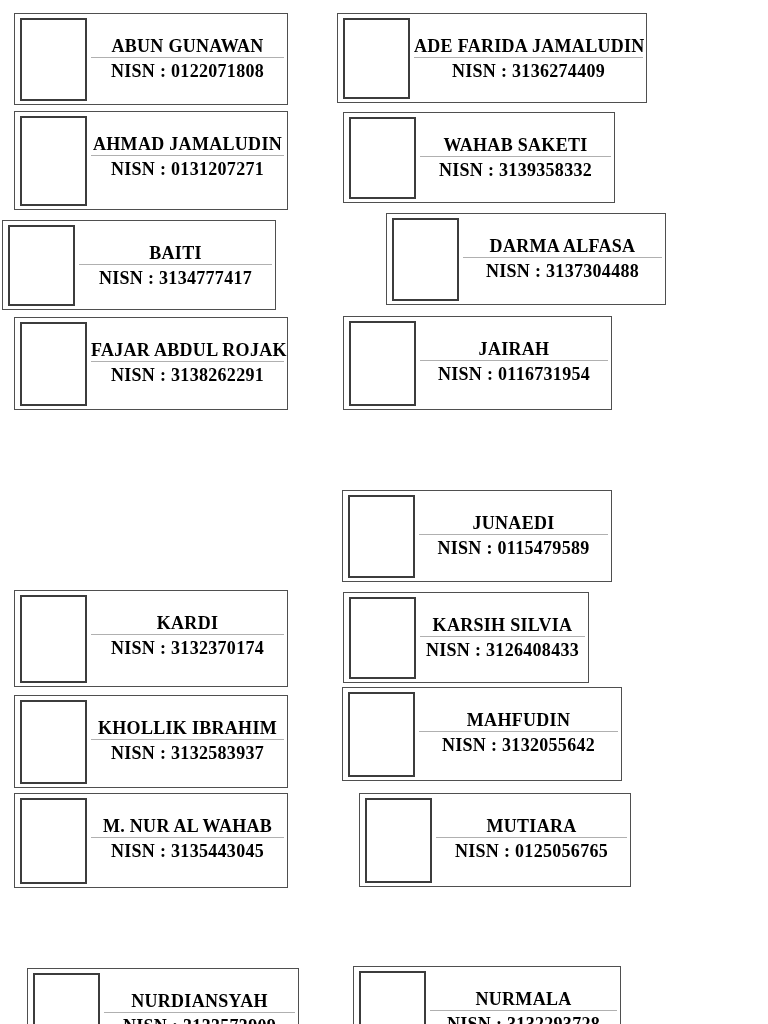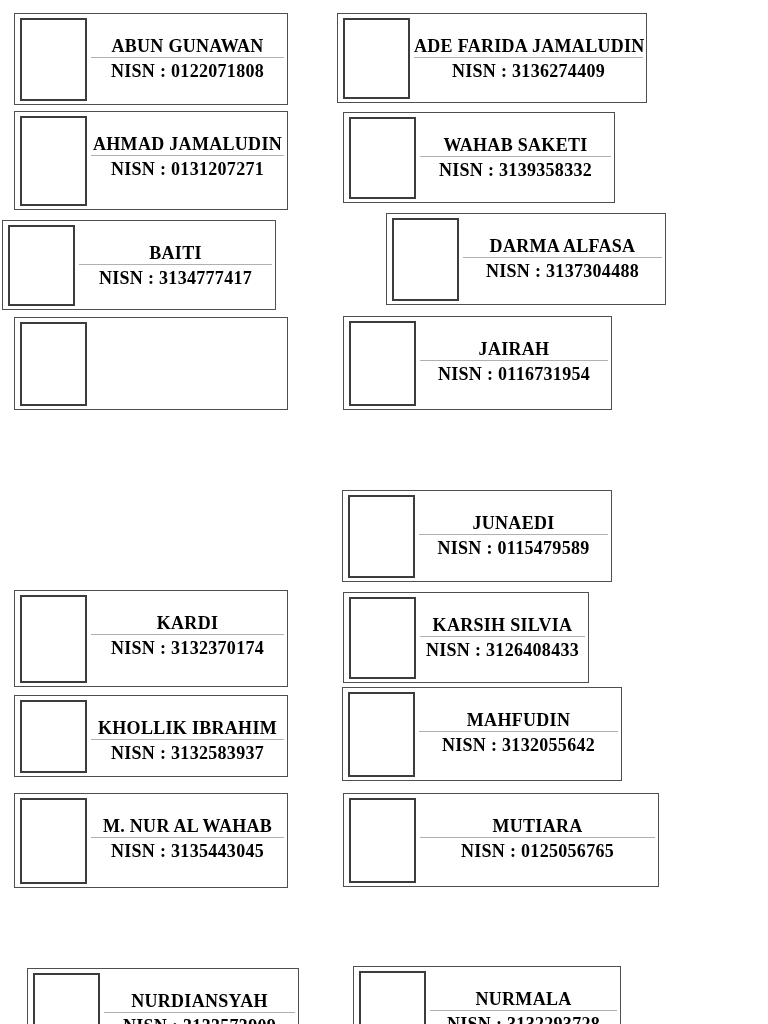--- a/index.html
+++ b/index.html
@@ -55,26 +55,26 @@
   .c1  { left: 14px;  top: 13px;  width: 274px; height: 92px; }
   .c2  { left: 14px;  top: 111px; width: 274px; height: 99px; }
   .c3  { left: 2px;  top: 220px; width: 274px; height: 90px; }
   .c4  { left: 14px;  top: 317px; width: 274px; height: 93px; }
   .c5  { left: 337px; top: 13px;  width: 310px; height: 90px; }
   .c6  { left: 343px; top: 112px; width: 272px; height: 91px; }
   .c7  { left: 342px; top: 213px; width: 280px; height: 92px; margin-left: 44px; }
   .c8  { left: 343px; top: 316px; width: 269px; height: 94px; }
   .c9  { left: 18px;  top: 492px; width: 270px; height: 91px; }
   .c10 { left: 14px;  top: 590px; width: 274px; height: 97px; }
-  .c11 { left: 14px;  top: 695px; width: 274px; height: 82px; text-decoration: underline; }
+  .c11 { left: 14px;  top: 695px; width: 274px; height: 93px; text-decoration: underline; }
   .c12 { left: 14px;  top: 793px; width: 274px; height: 95px; }
   .c13 { left: 342px; top: 490px; width: 270px; height: 92px; }
   .c14 { left: 343px; top: 592px; width: 246px; height: 91px; }
   .c15 { left: 342px; top: 687px; width: 280px; height: 94px; }
-  .c16 { left: 343px; top: 793px; width: 316px; height: 94px; }
+  .c16 { left: 359px; top: 793px; width: 272px; height: 94px; }
   .c17 { left: 27px;  top: 968px; width: 272px; height: 95px; }
   .c18 { left: 353px; top: 966px; width: 268px; height: 95px; }
 </style>
 </head>
 <body>
 
 <div class="page" style="--page-bg: #ffffff; --card-border: #4f4f4f; --photo-border: #3c3c3c; --sep-color: #b0b0b0; --text-color: #000000;">
 
   <div class="card c1">
     <div class="photo"></div>
@@ -98,20 +98,25 @@
     <div class="photo"></div>
     <div class="info">
       <div class="name">BAITI</div>
       <div class="sep"></div>
       <div class="nisn">NISN : 3134777417</div>
     </div>
   </div>
 
   <div class="card c4">
     <div class="photo"></div>
+    <div class="info">
+      <div class="name">FAJAR ABDUL ROJAK</div>
+      <div class="sep"></div>
+      <div class="nisn">NISN : 3138262291</div>
+    </div>
   </div>
 
   <div class="card c5">
     <div class="photo"></div>
     <div class="info">
       <div class="name">ADE FARIDA JAMALUDIN</div>
       <div class="sep"></div>
       <div class="nisn">NISN : 3136274409</div>
     </div>
   </div>

